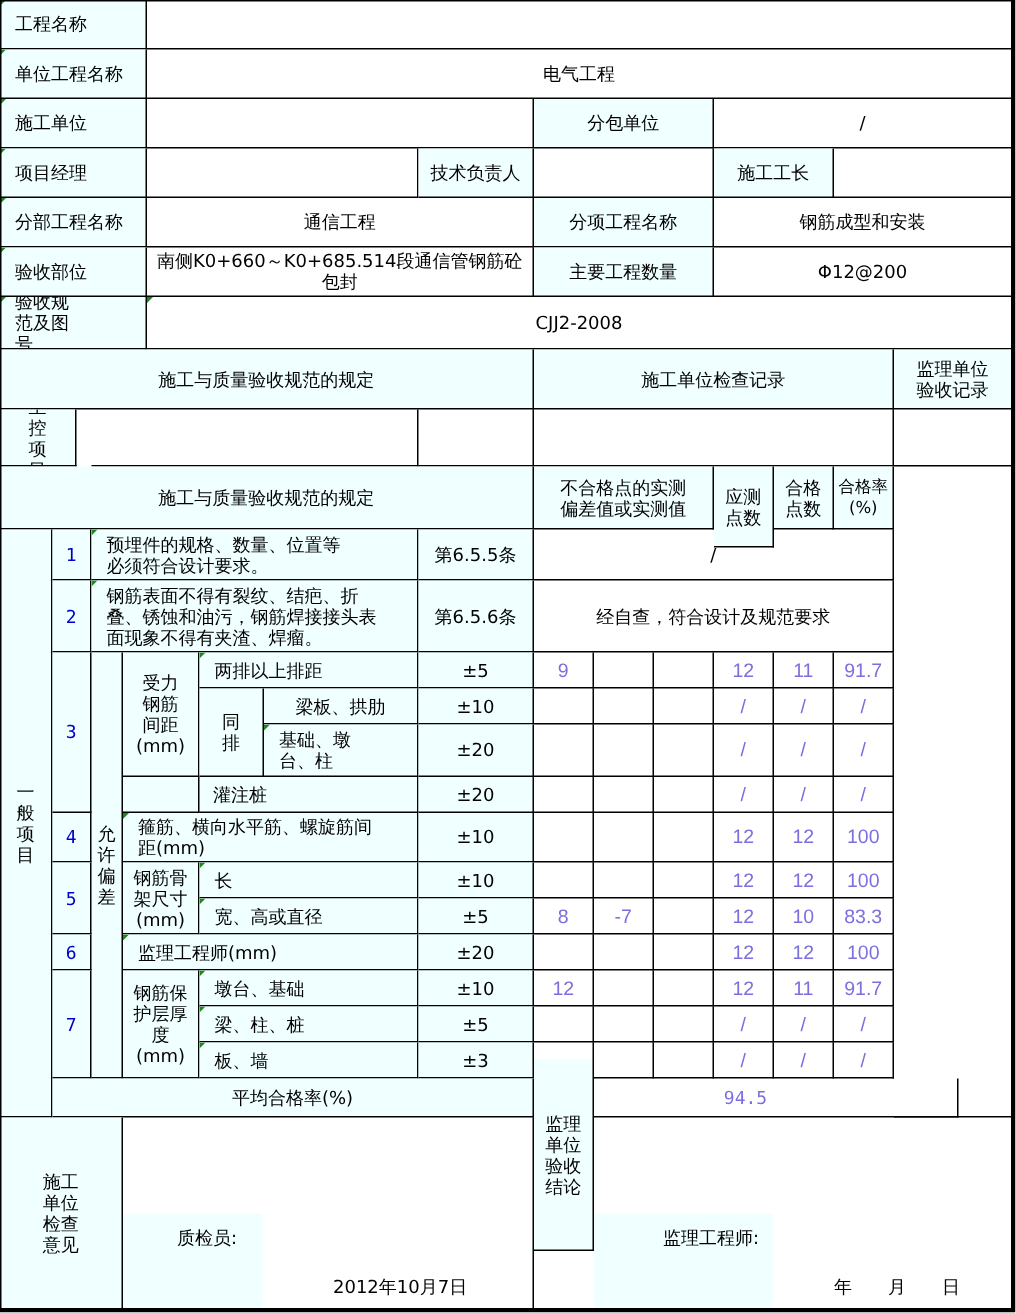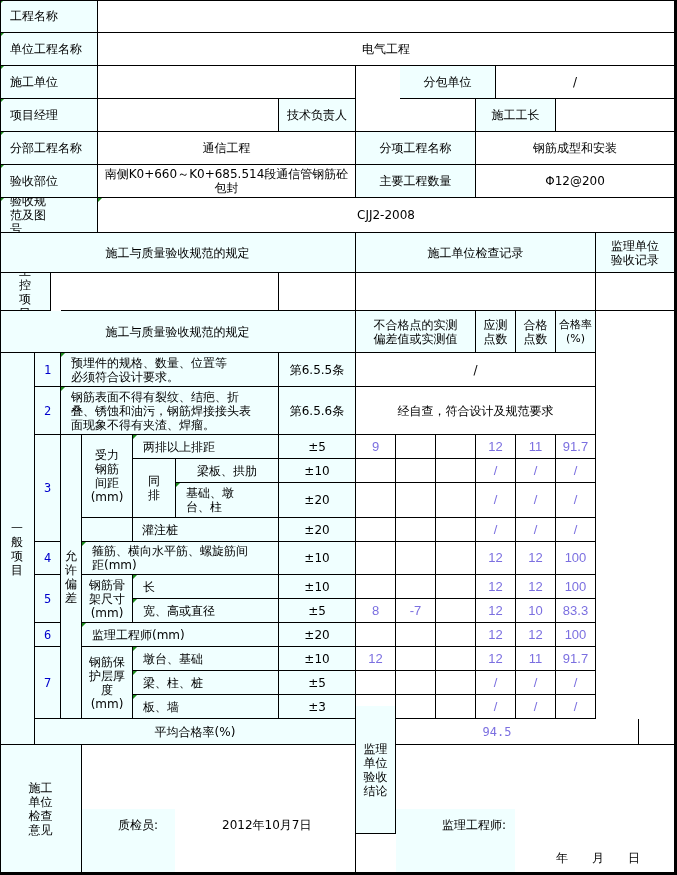--- a/index.html
+++ b/index.html
@@ -21,21 +21,21 @@
 <body>
 
 <div class="c lab left mark" style="left:0;top:0;width:98px;height:33px;">工程名称</div>
 <div class="c" style="left:98px;top:0;width:577px;height:33px;"></div>
 
 <div class="c lab left mark" style="left:0;top:33px;width:98px;height:33px;">单位工程名称</div>
 <div class="c" style="left:98px;top:33px;width:577px;height:33px;">电气工程</div>
 
 <div class="c lab left mark" style="left:0;top:66px;width:98px;height:33px;">施工单位</div>
 <div class="c" style="left:98px;top:66px;width:258px;height:33px;"></div>
-<div class="c lab" style="left:356px;top:66px;width:96px;height:33px;margin-left:44px;">分包单位</div>
+<div class="c lab" style="left:356px;top:66px;width:120px;height:33px;">分包单位</div>
 <div class="c" style="left:476px;top:66px;width:199px;height:33px;">/</div>
 
 <div class="c lab left mark" style="left:0;top:99px;width:98px;height:33px;">项目经理</div>
 <div class="c" style="left:98px;top:99px;width:181px;height:33px;"></div>
 <div class="c lab" style="left:279px;top:99px;width:77px;height:33px;">技术负责人</div>
 <div class="c" style="left:356px;top:99px;width:120px;height:33px;"></div>
 <div class="c lab" style="left:476px;top:99px;width:80px;height:33px;">施工工长</div>
 <div class="c" style="left:556px;top:99px;width:119px;height:33px;"></div>
 
 <div class="c lab left mark" style="left:0;top:132px;width:98px;height:33px;">分部工程名称</div>
@@ -56,21 +56,21 @@
 <div class="c lab" style="left:596px;top:233px;width:79px;height:40px;padding:0 10px;">监理单位验收记录</div>
 
 <div class="c lab" style="left:0;top:273px;width:51px;height:38px;padding:0 16px;">主控项目</div>
 <div class="c" style="left:61px;top:273px;width:218px;height:38px;"></div>
 <div class="c" style="left:279px;top:273px;width:77px;height:38px;"></div>
 <div class="c" style="left:356px;top:273px;width:240px;height:38px;"></div>
 <div class="c" style="left:596px;top:273px;width:79px;height:38px;"></div>
 
 <div class="c lab" style="left:0;top:311px;width:356px;height:42px;">施工与质量验收规范的规定</div>
 <div class="c lab" style="left:356px;top:311px;width:120px;height:42px;padding:4px 14px;">不合格点的实测偏差值或实测值</div>
-<div class="c lab" style="left:476px;top:311px;width:40px;height:42px;padding:4px 6px;">应测点数</div>
+<div class="c lab" style="left:476px;top:311px;width:40px;height:54px;padding:4px 6px;">应测点数</div>
 <div class="c lab" style="left:516px;top:311px;width:40px;height:42px;padding:0 6px;">合格点数</div>
 <div class="c lab" style="left:556px;top:311px;width:40px;height:42px;padding:0 3px;font-size:11px;">合格率(%)</div>
 <div class="c" style="left:596px;top:311px;width:79px;height:434px;"></div>
 
 <div class="c lab" style="left:0;top:353px;width:35px;height:392px;padding:0 10px;">一般项目</div>
 
 <div class="c lab num" style="left:35px;top:353px;width:26px;height:34px;">1</div>
 <div class="c lab left mark" style="left:61px;top:353px;width:218px;height:34px;padding-right:50px;">预埋件的规格、数量、位置等必须符合设计要求。</div>
 <div class="c lab" style="left:279px;top:353px;width:77px;height:34px;">第6.5.5条</div>
 <div class="c" style="left:356px;top:353px;width:240px;height:34px;">/</div>
@@ -199,21 +199,21 @@
   <div class="c val" style="left:277px;top:260px;width:40px;height:24px;">/</div>
 </div>
 
 <div class="c lab" style="left:35px;top:719px;width:321px;height:26px;">平均合格率(%)</div>
 <div class="c val" style="left:356px;top:719px;width:283px;height:26px;font-family:'DejaVu Sans Mono', monospace;font-size:12px;">94.5</div>
 
 <div class="c lab" style="left:0;top:745px;width:82px;height:128px;padding:0 26px;">施工单位检查意见</div>
 <div class="c" style="left:82px;top:745px;width:274px;height:128px;"></div>
 <div class="sub lab" style="left:82px;top:809px;width:93px;height:63px;"></div>
 <div class="sub" style="left:118px;top:818px;line-height:14px;">质检员:</div>
-<div class="sub" style="left:222px;top:818px;line-height:14px;">2012年10月7日</div>
+<div class="sub" style="left:222px;top:851px;line-height:14px;">2012年10月7日</div>
 
 <div class="c lab" style="left:356px;top:706px;width:40px;height:128px;padding:0 6px;">监理单位验收结论</div>
 <div class="c" style="left:396px;top:745px;width:279px;height:128px;"></div>
 <div class="sub lab" style="left:396px;top:809px;width:119px;height:63px;"></div>
 <div class="sub" style="left:442px;top:818px;line-height:14px;">监理工程师:</div>
 <div class="sub" style="left:556px;top:851px;line-height:14px;white-space:pre;">年　　月　　日</div>
 
 <div class="frame"></div>
 
 </body></html>

